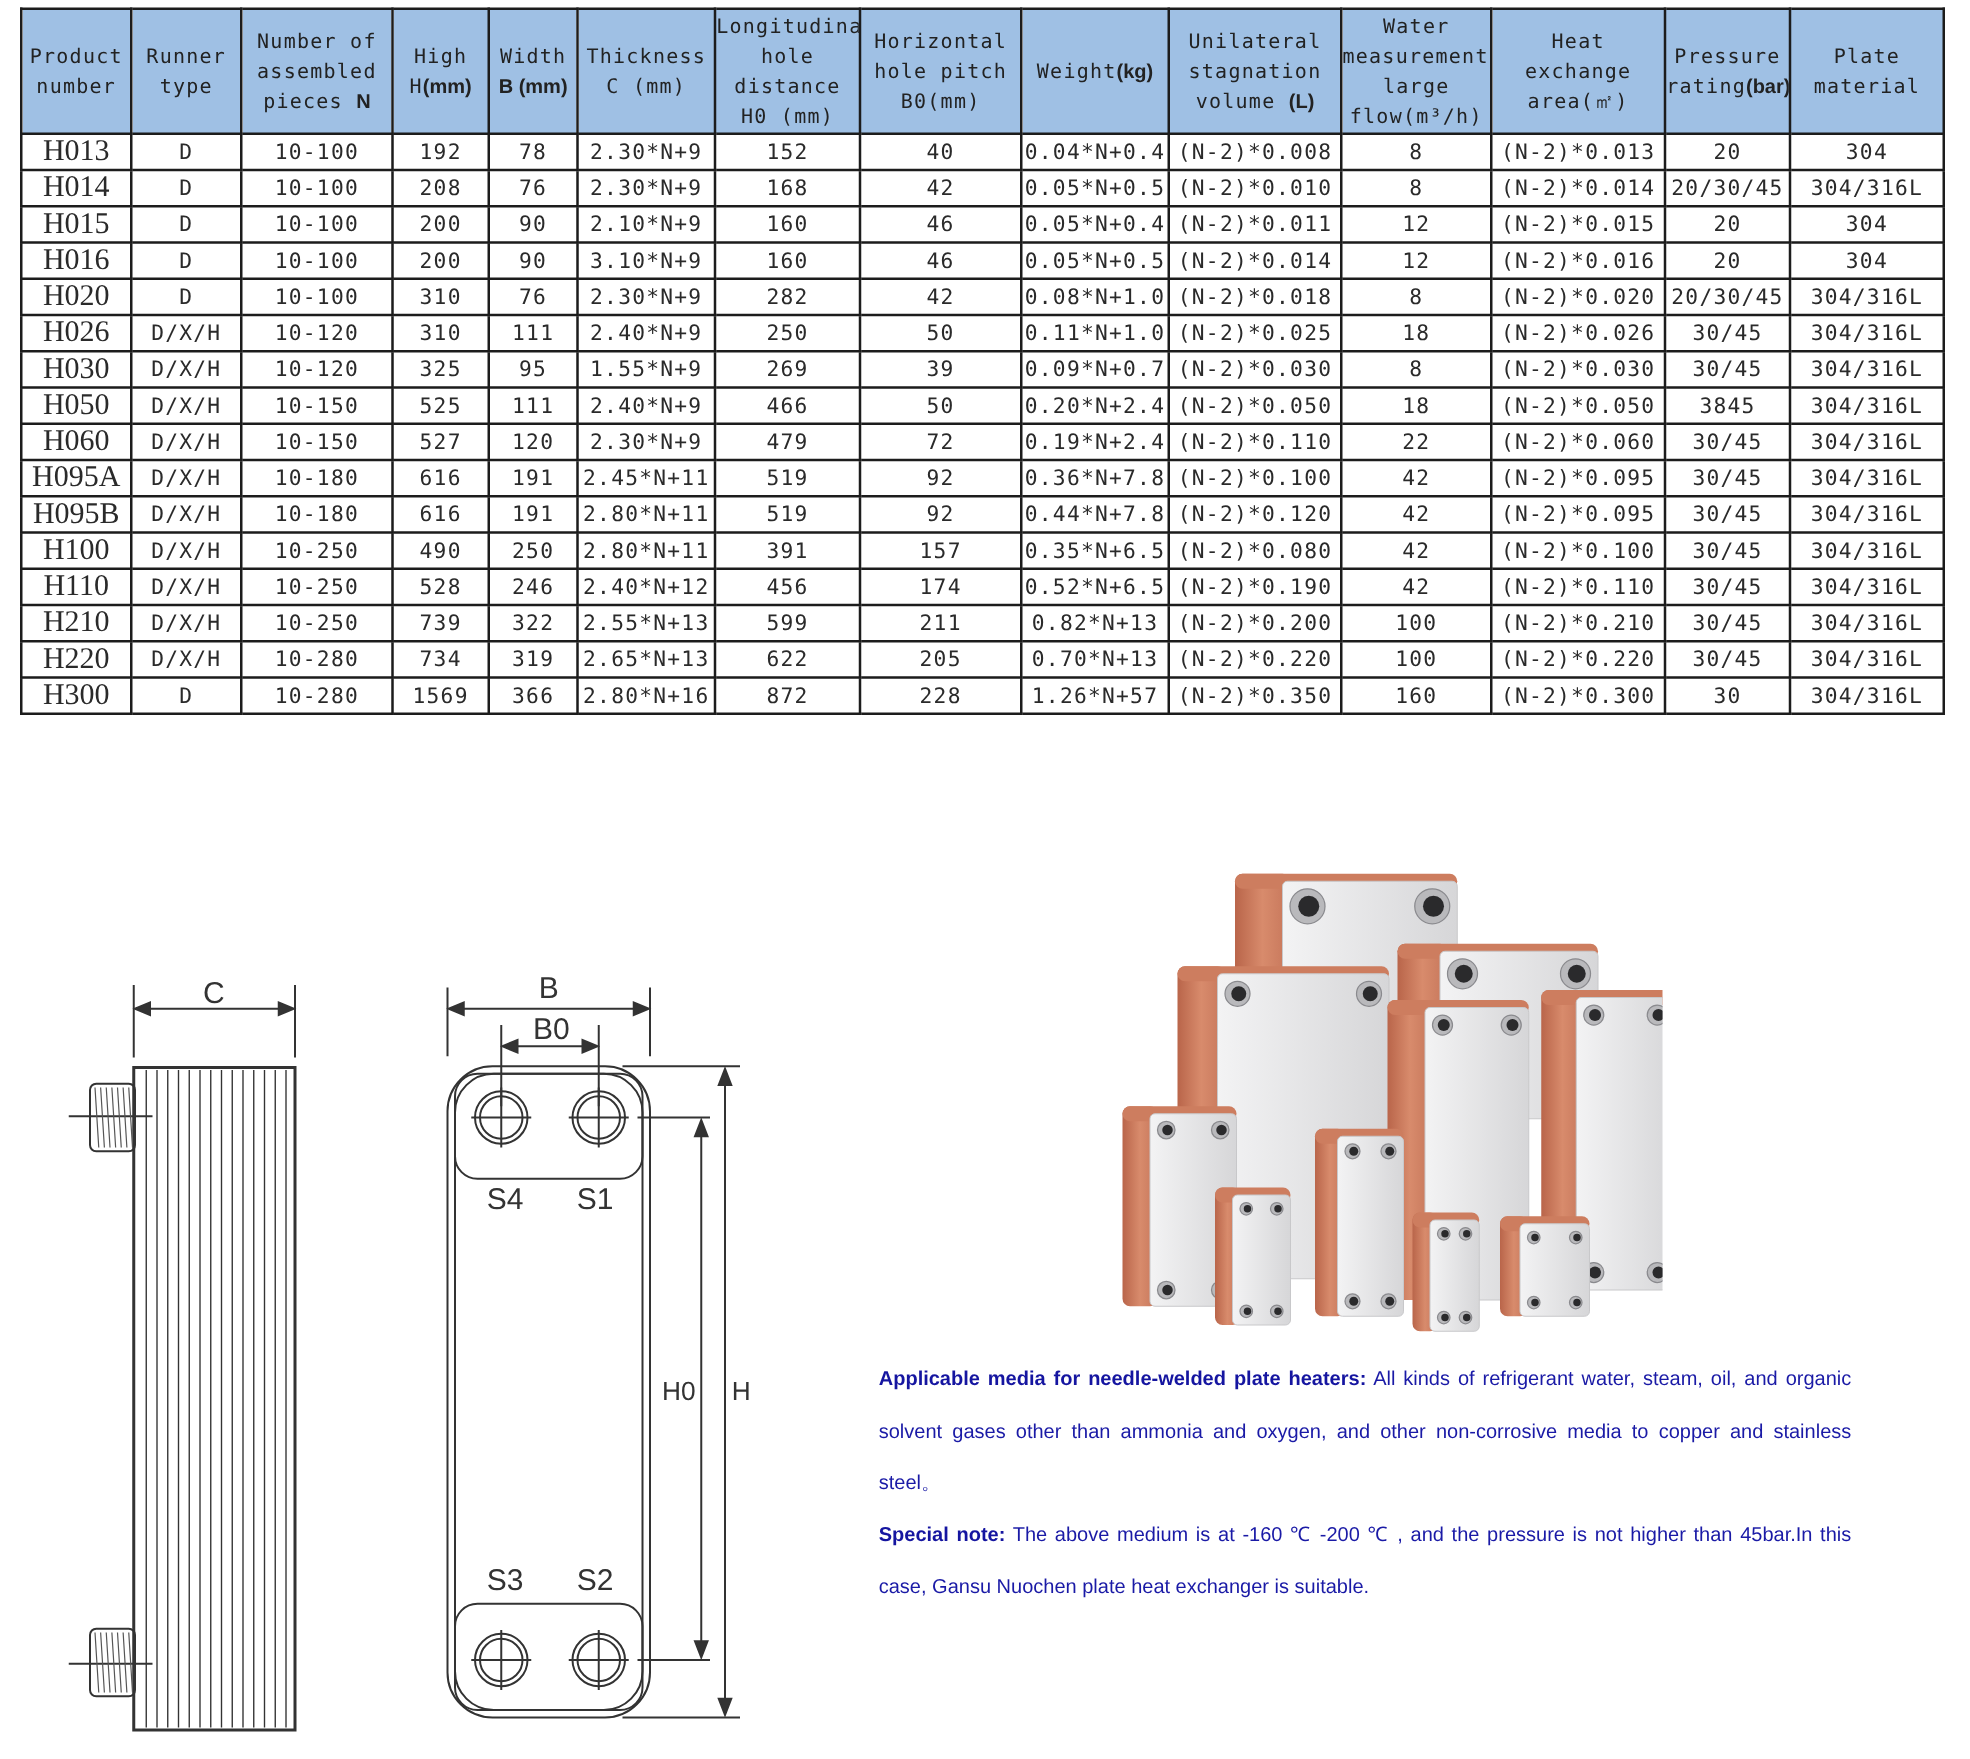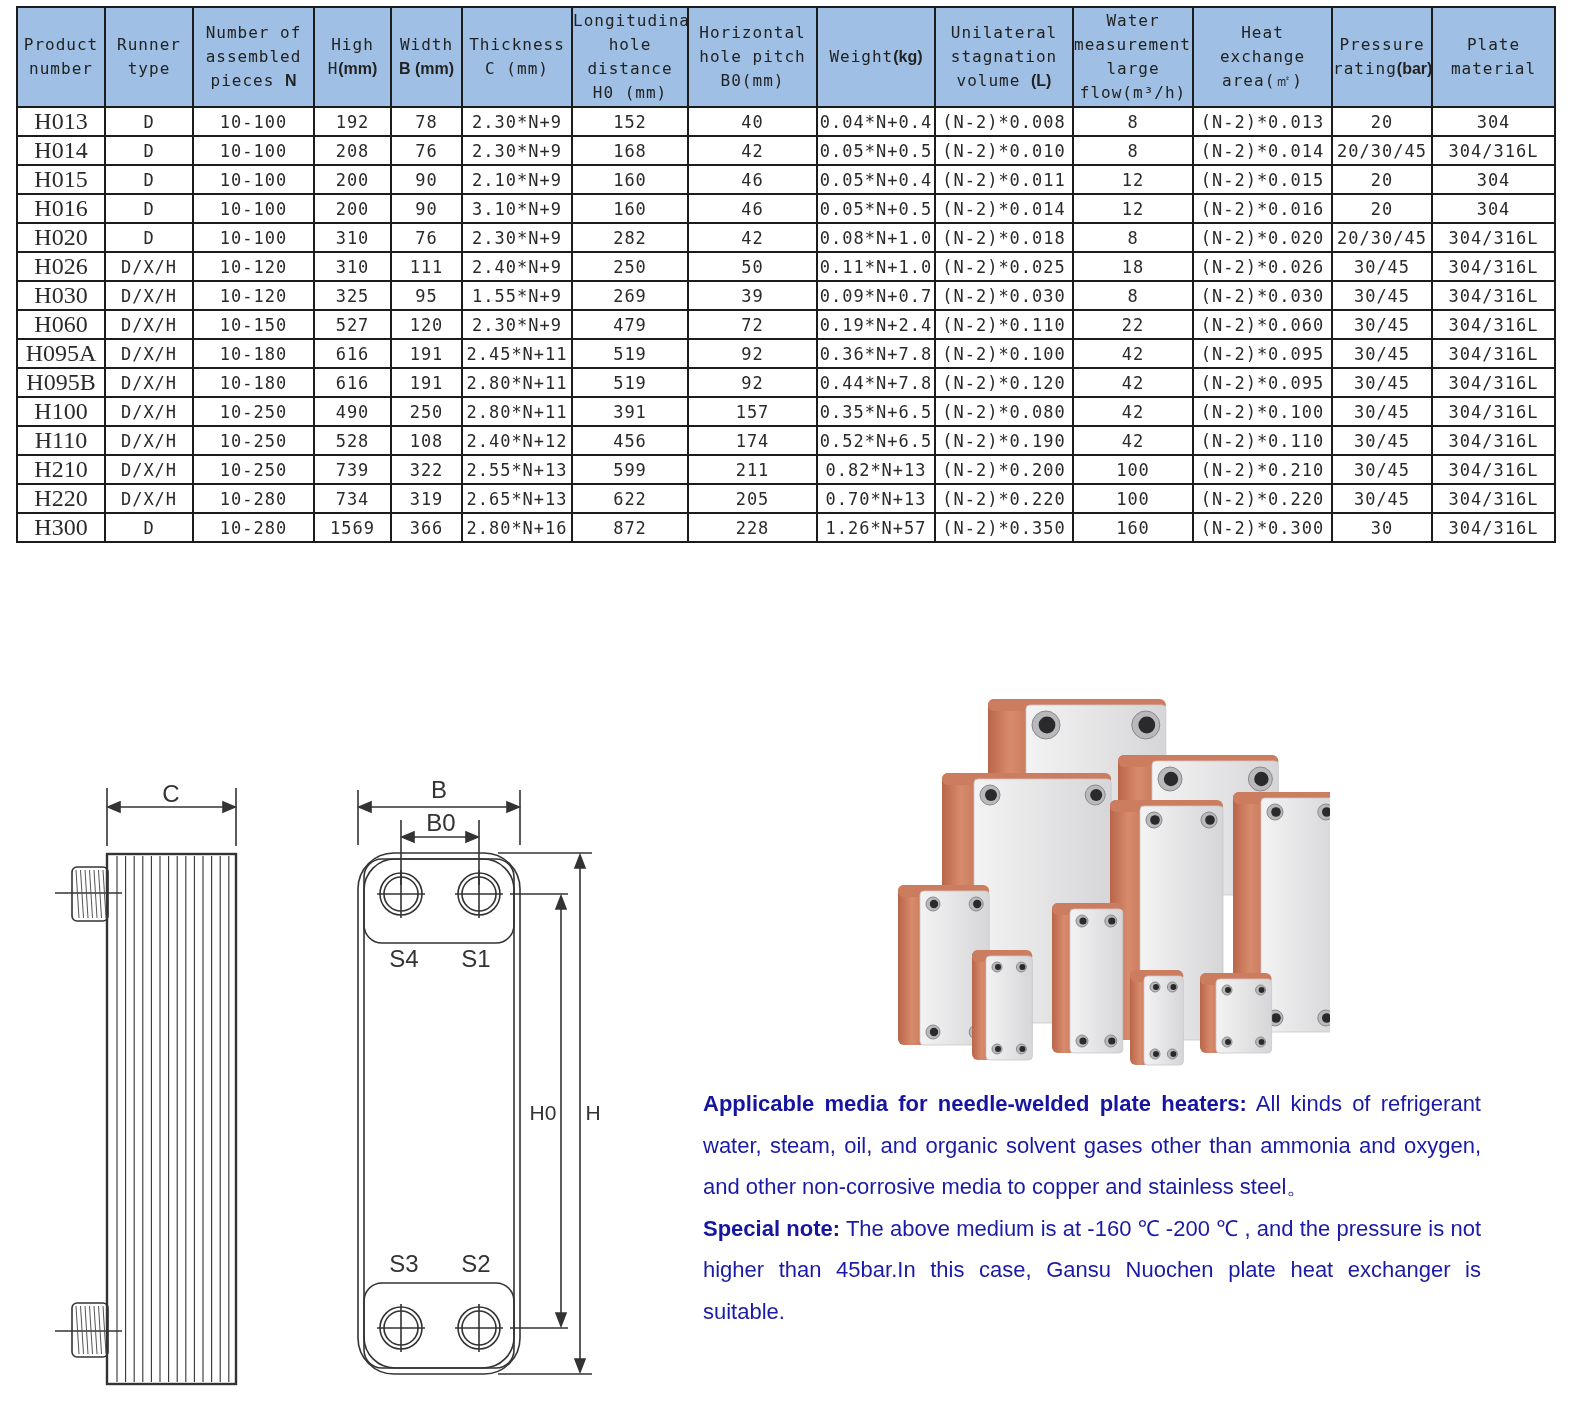--- a/index.html
+++ b/index.html
@@ -36,21 +36,21 @@
   #diagram-side { position: absolute; left: 50px; top: 780px; width: 200px; height: 610px; }
   #diagram-front { position: absolute; left: 330px; top: 770px; width: 290px; height: 620px; }
   .diagram-label { font-family: "Liberation Sans", sans-serif; font-size: 24px; fill: #333; }
 
   
   #product-photo { position: absolute; left: 880px; top: 685px; width: 450px; height: 385px; }
 
   
   #description {
     position: absolute; left: 703px; top: 1083px; width: 778px;
-    font-family: "Liberation Sans", sans-serif; font-size: 22px; line-height: 41.5px;
+    font-family: "Liberation Sans", sans-serif; font-size: 16px; line-height: 41.5px;
     color: #1a1aa6; text-align: justify;
   }
   #description p { margin: 0; }
   #description .lead { font-weight: bold; color: #1515a0; }
 </style>
 </head>
 <body>
 
 <table id="spec-table">
   <colgroup>
@@ -194,20 +194,36 @@
         <td>269</td>
         <td>39</td>
         <td>0.09*N+0.7</td>
         <td>(N-2)*0.030</td>
         <td>8</td>
         <td>(N-2)*0.030</td>
         <td>30/45</td>
         <td>304/316L</td>
       </tr>
       <tr>
+        <td class="col-product">H050</td>
+        <td>D/X/H</td>
+        <td>10-150</td>
+        <td>525</td>
+        <td>111</td>
+        <td>2.40*N+9</td>
+        <td>466</td>
+        <td>50</td>
+        <td>0.20*N+2.4</td>
+        <td>(N-2)*0.050</td>
+        <td>18</td>
+        <td>(N-2)*0.050</td>
+        <td>3845</td>
+        <td>304/316L</td>
+      </tr>
+      <tr>
         <td class="col-product">H060</td>
         <td>D/X/H</td>
         <td>10-150</td>
         <td>527</td>
         <td>120</td>
         <td>2.30*N+9</td>
         <td>479</td>
         <td>72</td>
         <td>0.19*N+2.4</td>
         <td>(N-2)*0.110</td>
@@ -262,21 +278,21 @@
         <td>42</td>
         <td>(N-2)*0.100</td>
         <td>30/45</td>
         <td>304/316L</td>
       </tr>
       <tr>
         <td class="col-product">H110</td>
         <td>D/X/H</td>
         <td>10-250</td>
         <td>528</td>
-        <td>108</td>
+        <td>246</td>
         <td>2.40*N+12</td>
         <td>456</td>
         <td>174</td>
         <td>0.52*N+6.5</td>
         <td>(N-2)*0.190</td>
         <td>42</td>
         <td>(N-2)*0.110</td>
         <td>30/45</td>
         <td>304/316L</td>
       </tr>

